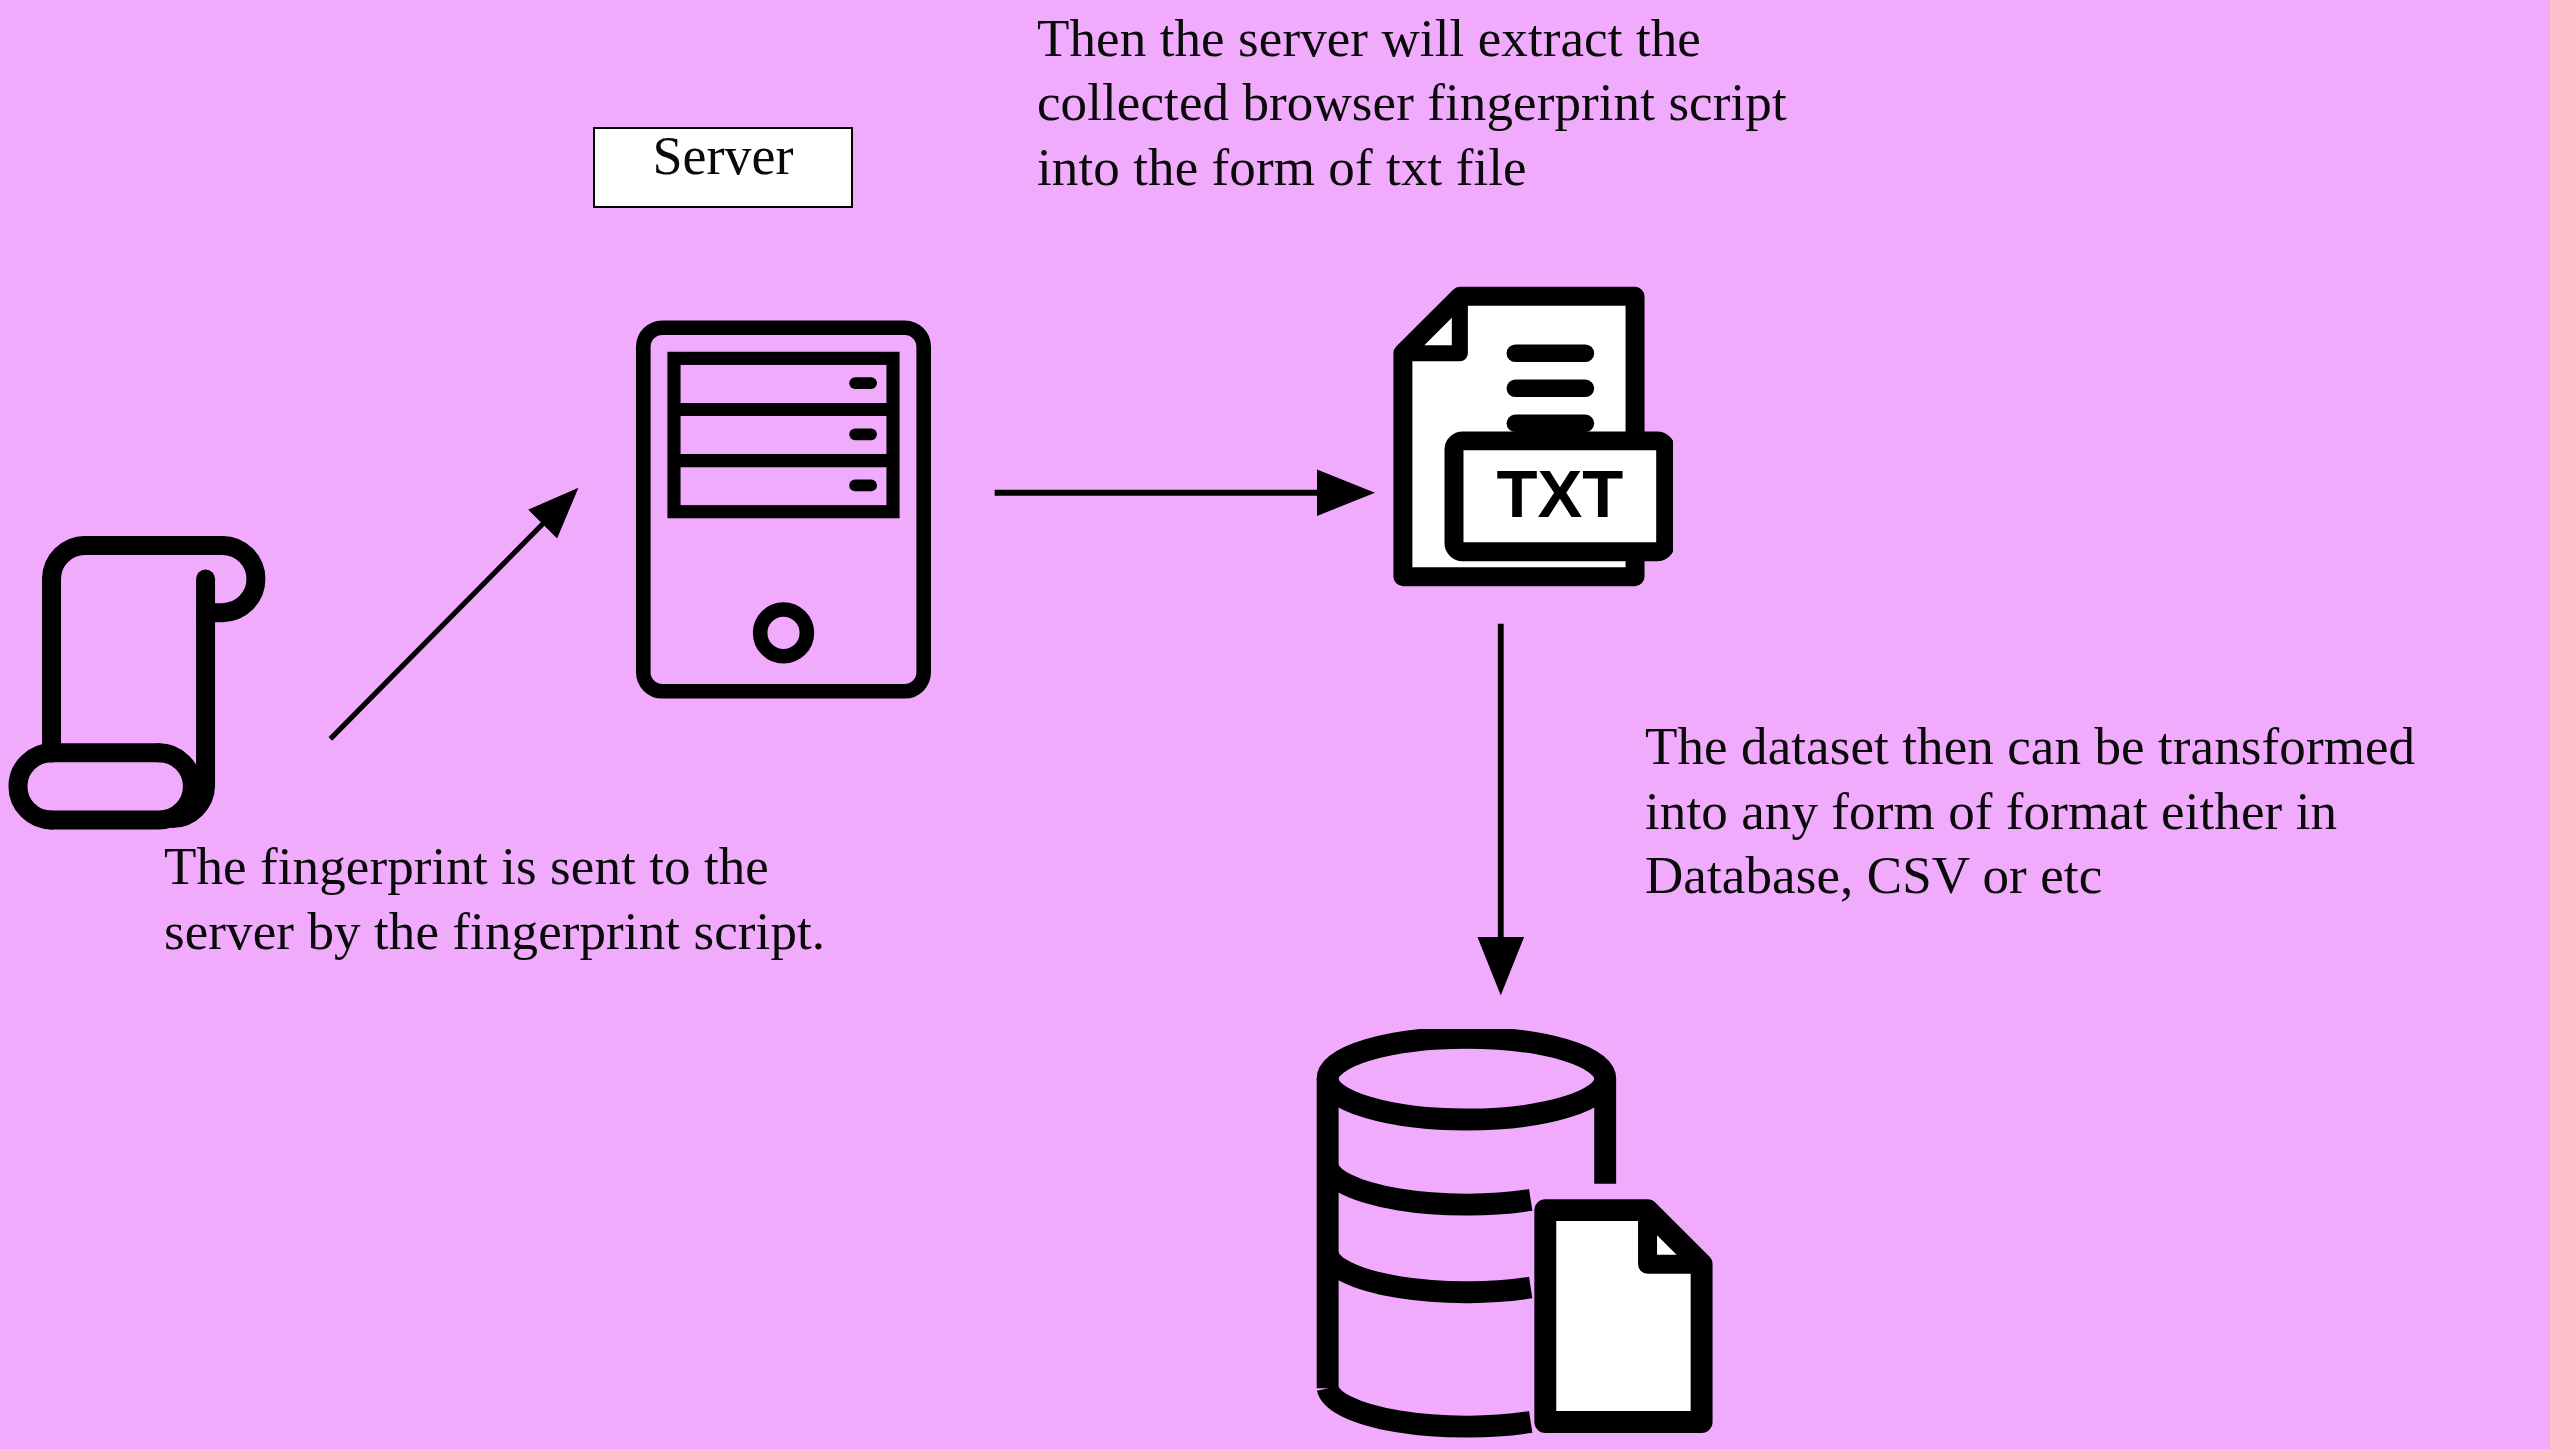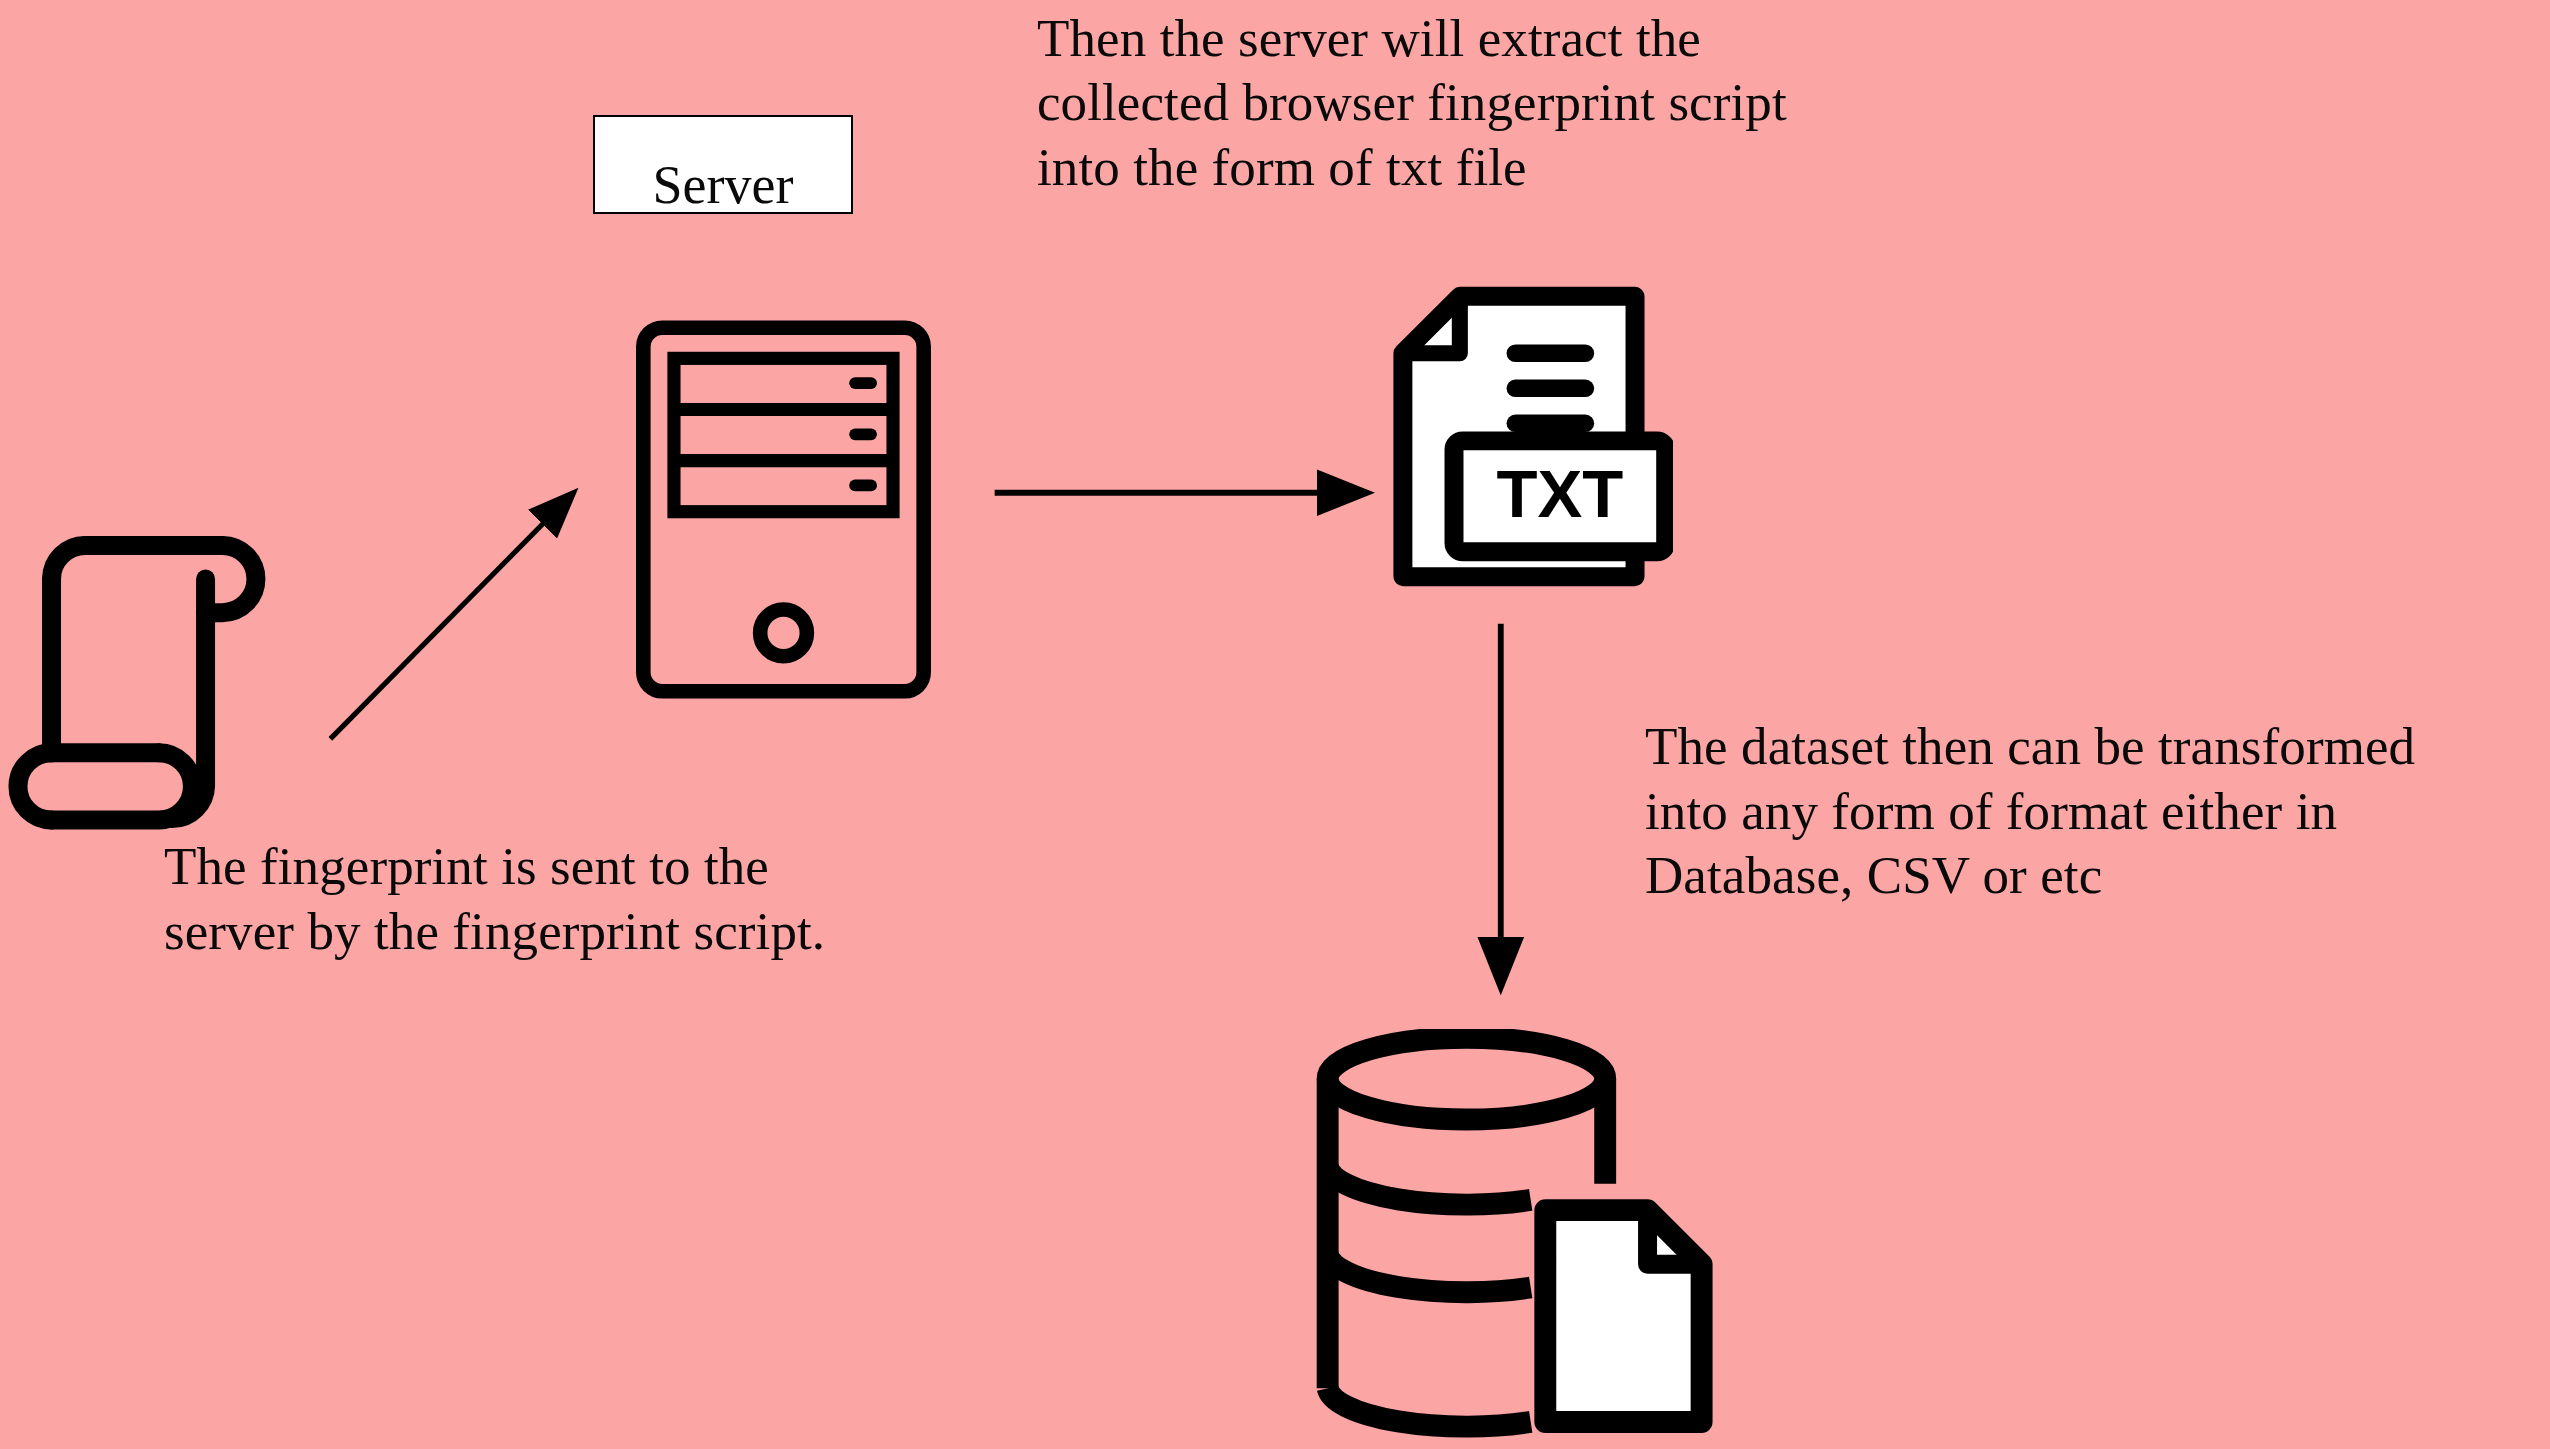--- a/index.html
+++ b/index.html
@@ -4,49 +4,49 @@
 <style>
   html, body {
     margin: 0;
     padding: 0;
     background: #ffffff;
   }
   #canvas {
     position: relative;
     width: 2550px;
     height: 1449px;
-    background: #fca5a5;
+    background: #f0abfc;
     overflow: hidden;
     font-family: "Liberation Serif", "DejaVu Serif", serif;
     color: #000000;
   }
   .note {
     position: absolute;
     font-family: "Liberation Serif", "DejaVu Serif", serif;
     font-size: 53px;
     line-height: 1.22;
     color: #0a0a0a;
     white-space: pre-line;
     letter-spacing: 0.1px;
   }
   #note-extract   { left: 1037px; top: 5.8px;    width: 920px; }
   #note-sent      { left: 164px;  top: 834px; width: 818px; }
   #note-dataset   { left: 1645px; top: 714px;  width: 920px; }
 
   #server-label-box {
     position: absolute;
     left: 593px;
-    top: 115px;
+    top: 127px;
     width: 260px;
-    height: 99px;
+    height: 81px;
     border: 2.9px solid #000000;
     box-sizing: border-box;
     background: #ffffff;
     display: flex;
-    align-items: flex-end;
+    align-items: flex-start;
     justify-content: center;
   }
   #server-label-text {
     font-family: "Liberation Serif", "DejaVu Serif", serif;
     font-size: 54px;
     line-height: 1;
     color: #0a0a0a;
   }
 
   .icon-box { position: absolute; }

